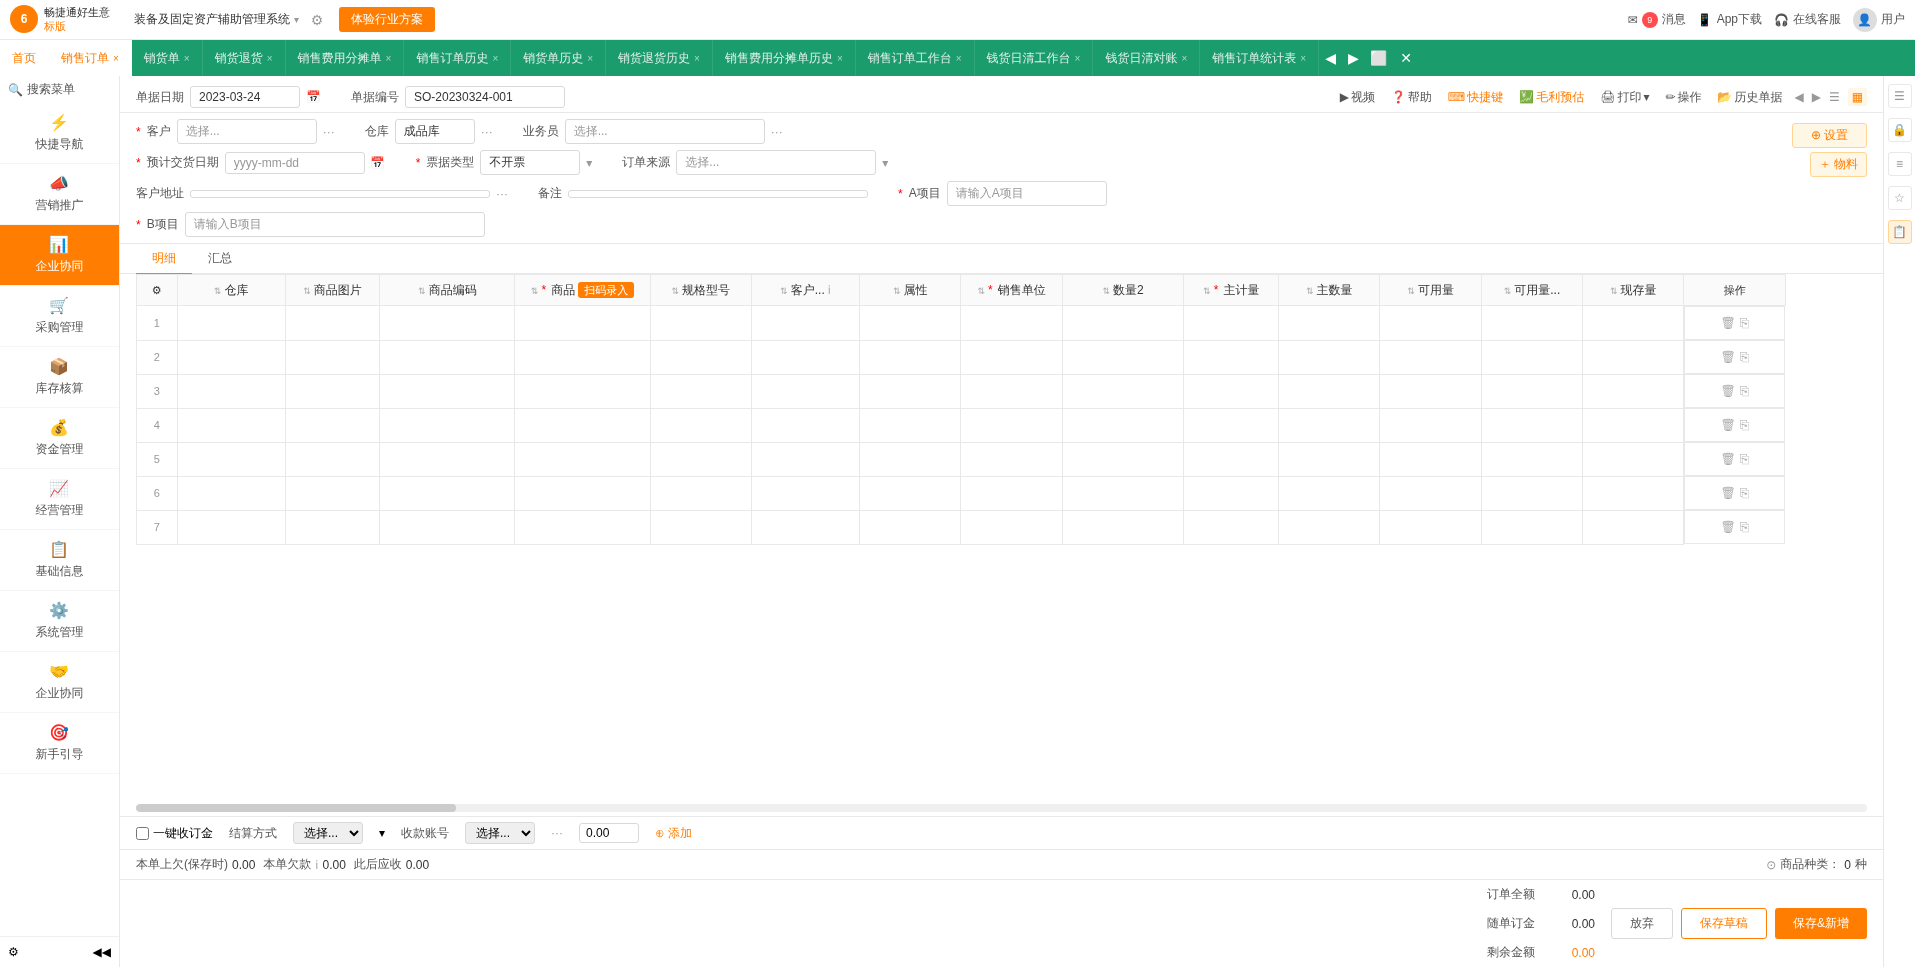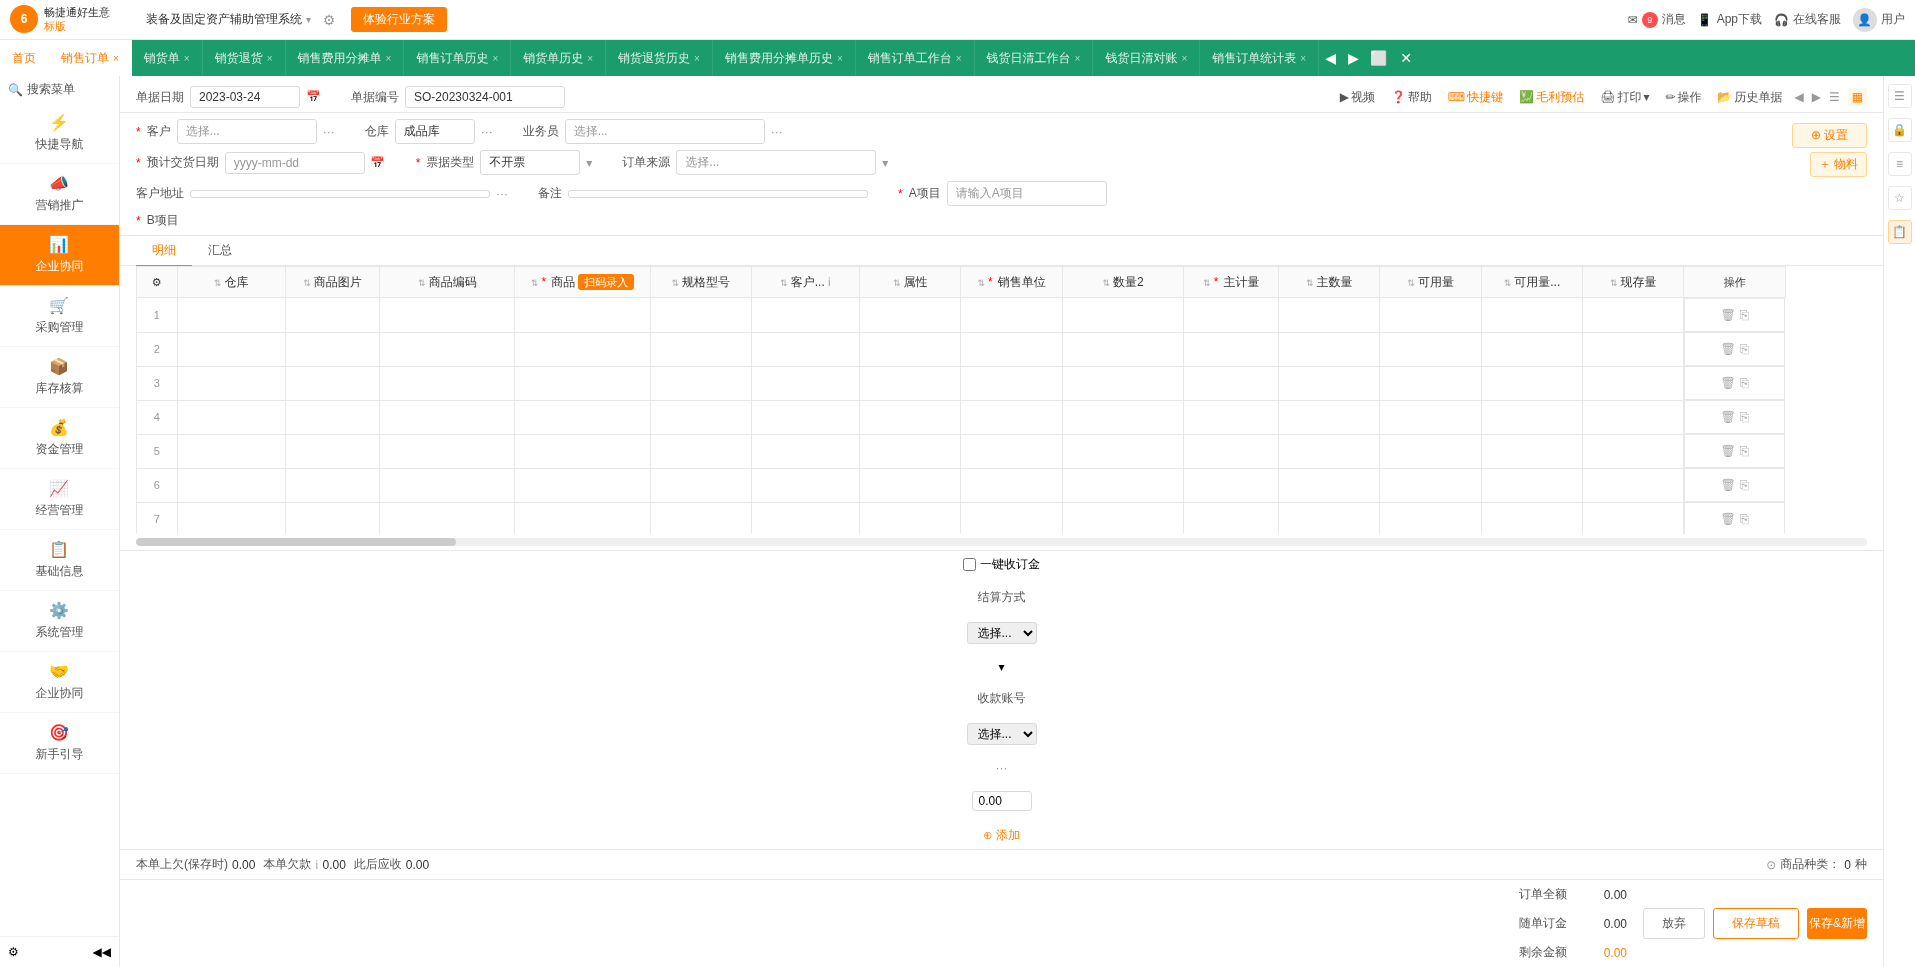--- a/index.html
+++ b/index.html
@@ -25,21 +25,21 @@
       width: 28px; height: 28px;
       background: #ff7d00;
       border-radius: 50%;
       display: flex; align-items: center; justify-content: center;
       color: #fff; font-size: 14px; font-weight: bold;
     }
     .logo-text { font-size: 11px; color: #333; line-height: 1.3; }
     .logo-sub { font-size: 11px; color: #ff7d00; font-family: Liberation Serif, serif; }
     .system-title {
       display: flex; align-items: center; gap: 4px;
-      margin-left: 16px;
+      margin-left: 4px;
       font-size: 13px; color: #333;
     }
     .system-title .caret { color: #999; font-size: 10px; cursor: pointer; }
     .gear-icon-btn {
       width: 24px; height: 24px; margin-left: 6px;
       display: flex; align-items: center; justify-content: center;
       color: #999; cursor: pointer; font-size: 14px;
     }
     .orange-btn {
       background: #ff7d00; color: #fff; border: none;
@@ -224,21 +224,21 @@
       padding: 6px 16px;
       display: flex; align-items: center;
     }
     .footer-amounts { margin-left: auto; display: flex; flex-direction: column; align-items: flex-end; gap: 12px; }
     .footer-amount-row { display: flex; gap: 20px; align-items: center; }
     .amt-label { color: #555; }
     .amt-val { color: #333; min-width: 40px; text-align: right; }
     .footer-btns { display: flex; gap: 8px; margin-left: 16px; }
     .btn-discard { border: 1px solid #d9d9d9; background: #fff; color: #555; padding: 6px 18px; border-radius: 3px; cursor: pointer; }
     .btn-save { border: 1px solid #ff7d00; background: #fff; color: #ff7d00; padding: 6px 18px; border-radius: 3px; cursor: pointer; }
-    .btn-save-new { background: #ff7d00; color: #fff; border: none; padding: 6px 2px; border-radius: 3px; cursor: pointer; }
+    .btn-save-new { background: #ff7d00; color: #fff; border: none; padding: 6px 18px; border-radius: 3px; cursor: pointer; }
 
     
     .right-sidebar {
       width: 32px;
       background: #fff;
       border-left: 1px solid #e8e8e8;
       display: flex; flex-direction: column;
       align-items: center; padding: 8px 0; gap: 10px;
     }
     .r-icon { width: 24px; height: 24px; border: 1px solid #e8e8e8; border-radius: 3px;
@@ -246,21 +246,20 @@
 
     .scrollbar-area { padding: 4px 16px; background: #fff; }
     .scrollbar-track { height: 8px; background: #f0f0f0; border-radius: 4px; overflow: hidden; }
     .scrollbar-thumb { width: 320px; height: 8px; background: #ccc; border-radius: 4px; }
 
     .payment-row {
       background: #fff;
       padding: 5px 16px;
       display: flex; align-items: center; gap: 16px;
       border-top: 1px solid #e8e8e8;
-      flex-direction: column;
     }
     .add-link { color: #ff7d00; cursor: pointer; }
     .small-input { border: 1px solid #d9d9d9; border-radius: 3px; padding: 2px 6px; width: 60px; }
     .select-input { border: 1px solid #d9d9d9; border-radius: 3px; padding: 2px 6px; min-width: 70px; }
     .icon-btn { display: flex; align-items: center; gap: 2px; cursor: pointer; color: #555; padding: 2px 4px; font-size: 11px; }
     .icon-btn.orange-icon { color: #ff7d00; }
 
     .setting-btn {
       background: #fff7e6; color: #ff7d00; border: 1px solid #ffd591;
       padding: 3px 18px; border-radius: 3px; cursor: pointer; font-size: 11px;
@@ -531,20 +530,21 @@
             <div class="form-field">
               <span class="required-star">*</span>
               <span class="form-label">A项目</span>
               <span class="form-input" style="min-width:160px;color:#999;">请输入A项目</span>
             </div>
           </div>
           <div class="form-row" style="margin-bottom:0;">
             <div class="form-field">
               <span class="required-star">*</span>
               <span class="form-label">B项目</span>
+              <span class="form-input" style="min-width:300px;color:#999;">请输入B项目</span>
             </div>
           </div>
         </div>
 
         <div style="display:flex; flex-direction:column; gap:4px; margin-left:8px; padding-top:4px;">
           <button class="setting-btn">
             <span>⊕</span>
             
             <span> 设置</span>
           </button>

